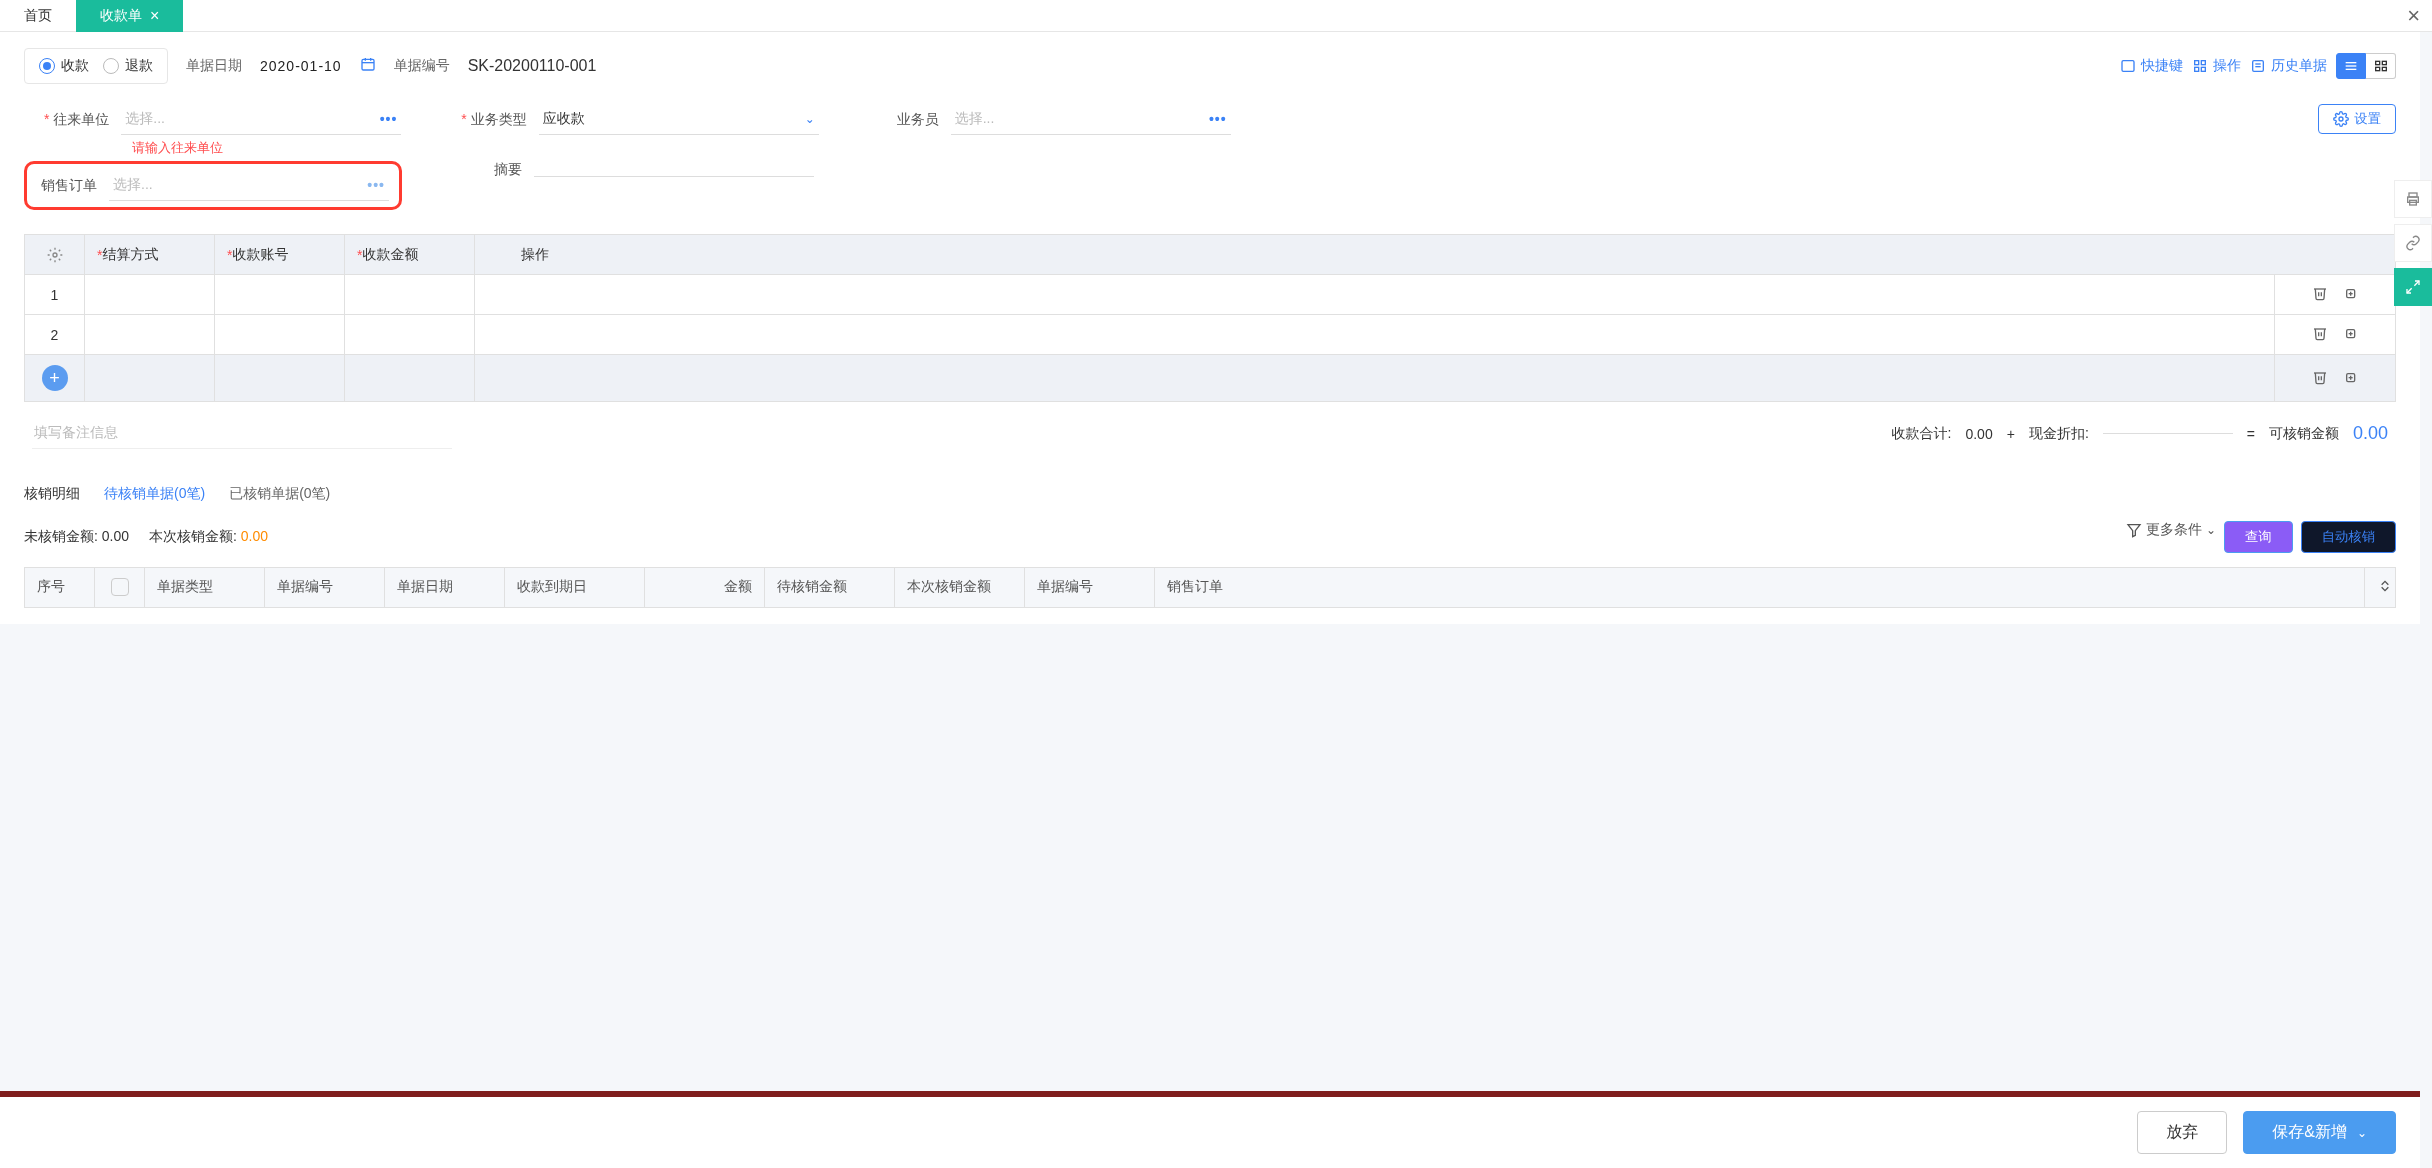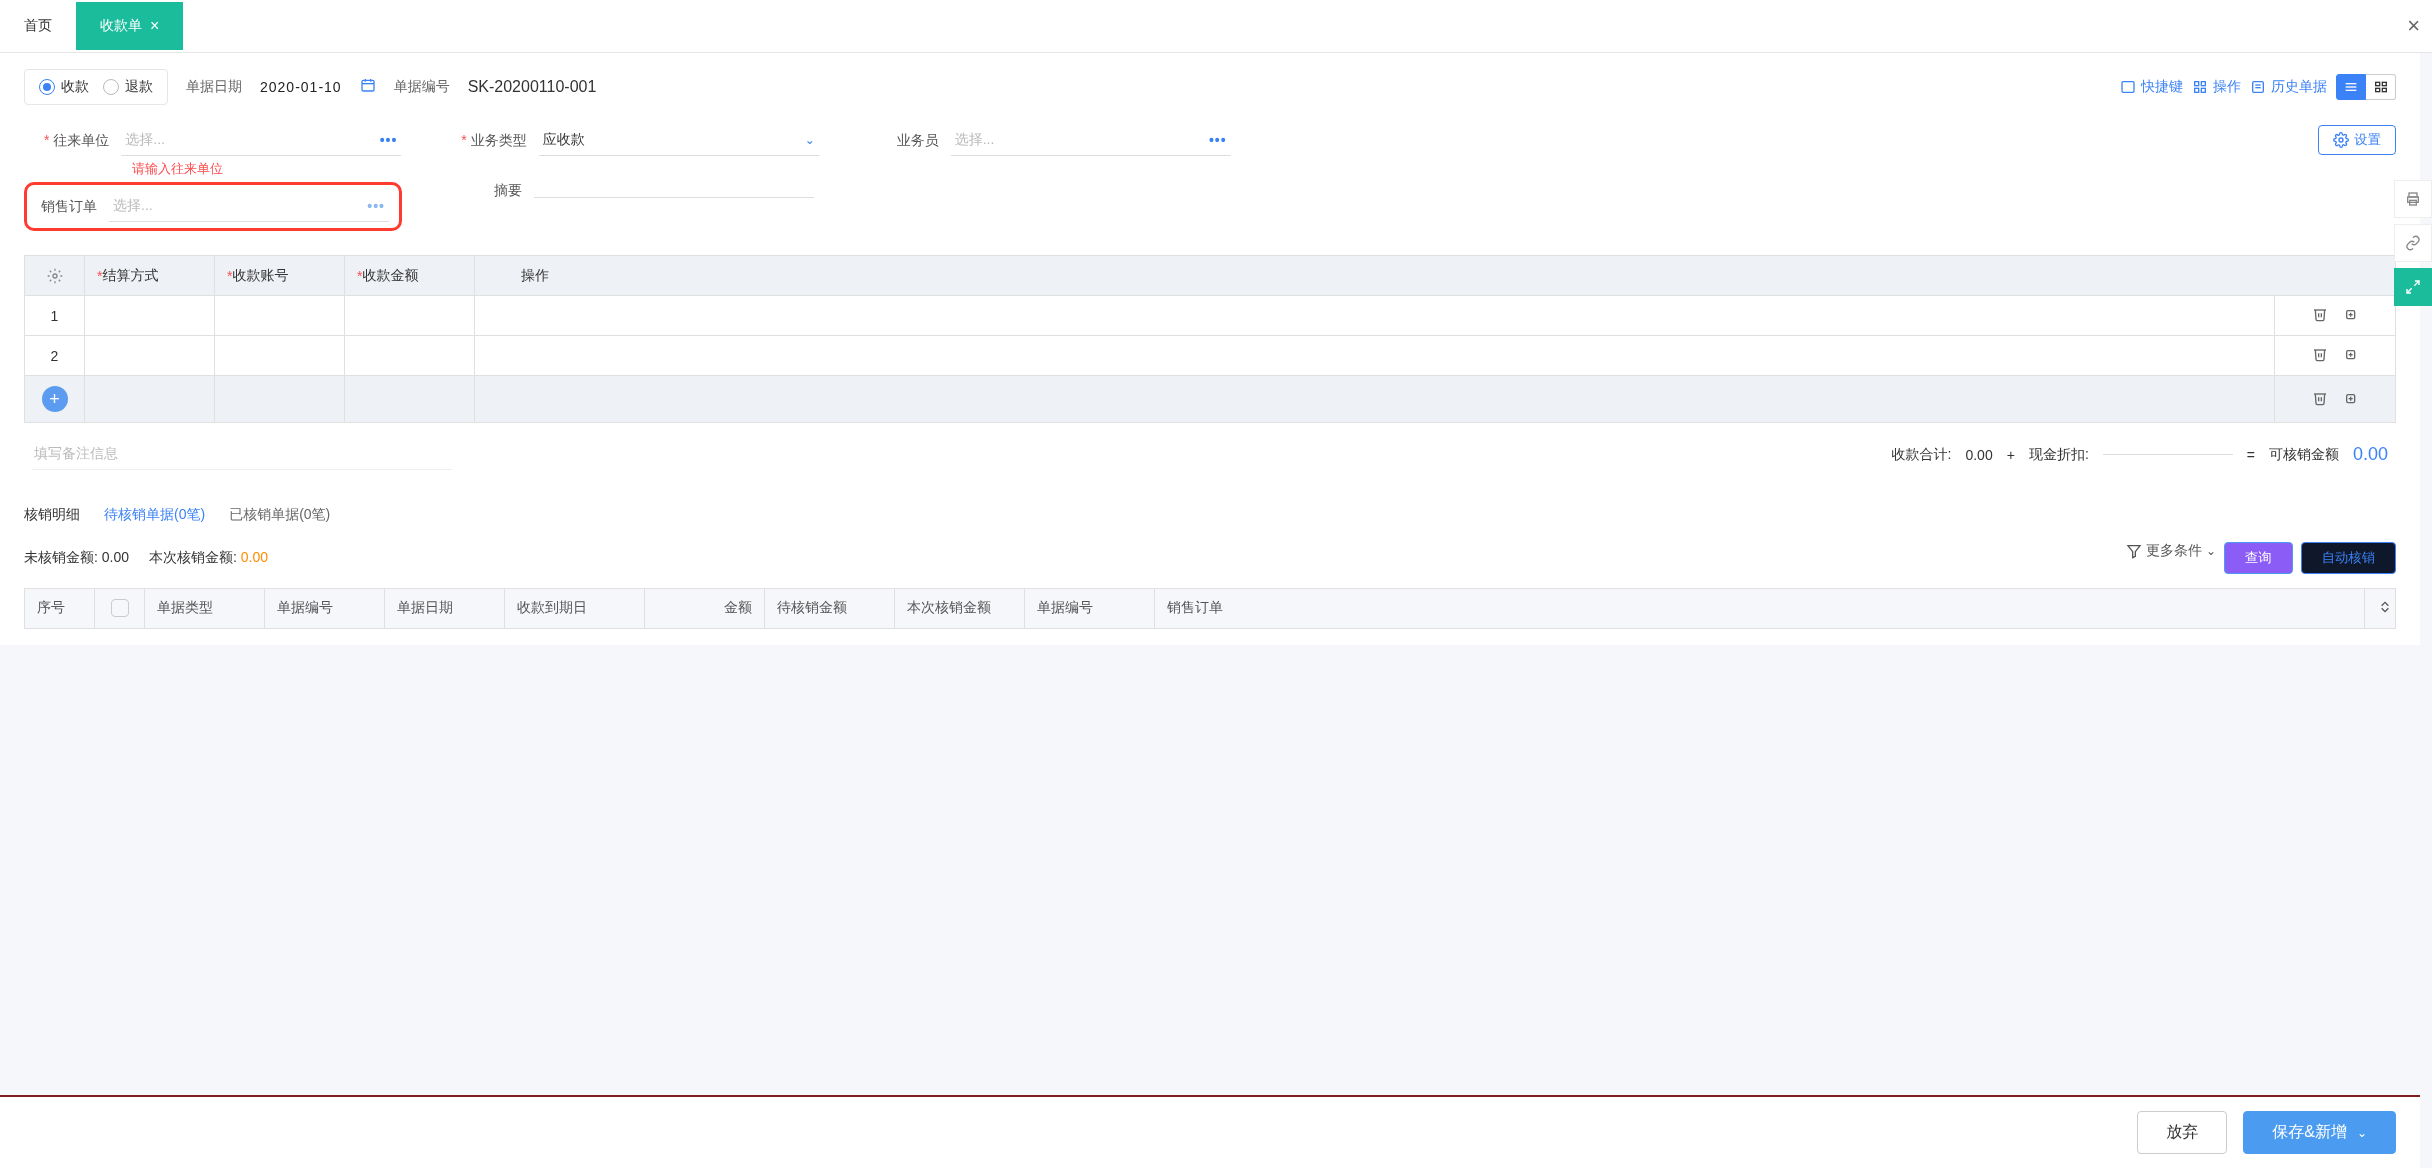--- a/index.html
+++ b/index.html
@@ -1,19 +1,19 @@
 <!DOCTYPE html>
 <html><head>
 <meta charset="utf-8">
 <style>
 * { box-sizing: border-box; margin: 0; padding: 0; }
 body { font-family: "Microsoft YaHei", "PingFang SC", sans-serif; font-size: 14px; color: #333; background: #f5f7fa; }
 
 
-.tab-bar { display: flex; align-items: center; background: #fff; border-bottom: 1px solid #e6e6e6; height: 53px; position: relative; }
+.tab-bar { display: flex; align-items: center; background: #fff; border-bottom: 1px solid #e6e6e6; height: 32px; position: relative; }
 .tab { padding: 0 24px; height: 48px; display: flex; align-items: center; gap: 8px; cursor: pointer; }
 .tab.active { background: #1abc9c; color: #fff; }
 .tab .close { font-size: 16px; }
 .tab-bar-close { position: absolute; right: 12px; font-size: 22px; cursor: pointer; color: #666; }
 
 
 .main { background: #fff; margin: 0 12px 0 0; padding: 16px 24px; position: relative; }
 
 
 .top-row { display: flex; align-items: center; gap: 18px; margin-bottom: 20px; }
@@ -96,21 +96,21 @@
 .vt-cell:last-child { border-right: none; }
 .vt-chk { width: 50px; display:flex; justify-content:center; }
 .checkbox { width:18px; height:18px; border:1px solid #ccc; border-radius:4px; }
 
 
 .side-panel { position: fixed; right: 0; top: 180px; display: flex; flex-direction: column; gap: 6px; }
 .side-item { width: 38px; height: 38px; display: flex; align-items: center; justify-content: center; background: #fff; border: 1px solid #eee; color: #888; cursor: pointer; }
 .side-item.active { background: #1abc9c; color: #fff; border-color:#1abc9c; }
 
 
-.footer { position: fixed; bottom: 0; left: 0; right: 12px; background: #fff; padding: 14px 24px; display: flex; justify-content: flex-end; gap: 16px; border-top: 2px solid #7f1d1d; }
+.footer { position: fixed; bottom: 0; left: 0; right: 12px; background: #fff; padding: 14px 24px; display: flex; justify-content: flex-end; gap: 16px; border-top: 6px solid #7f1d1d; }
 .btn-large { padding: 10px 28px; font-size: 16px; border-radius: 4px; cursor: pointer; }
 .btn-cancel { background: #fff; border: 1px solid #ccc; color: #333; }
 .btn-save { background: #4b9cf0; color: #fff; border: 1px solid #4b9cf0; display:flex; align-items:center; gap:10px; }
 .chev-d { font-size:12px; }
 
 svg { width:16px; height:16px; }
 </style>
 </head>
 <body>
 

